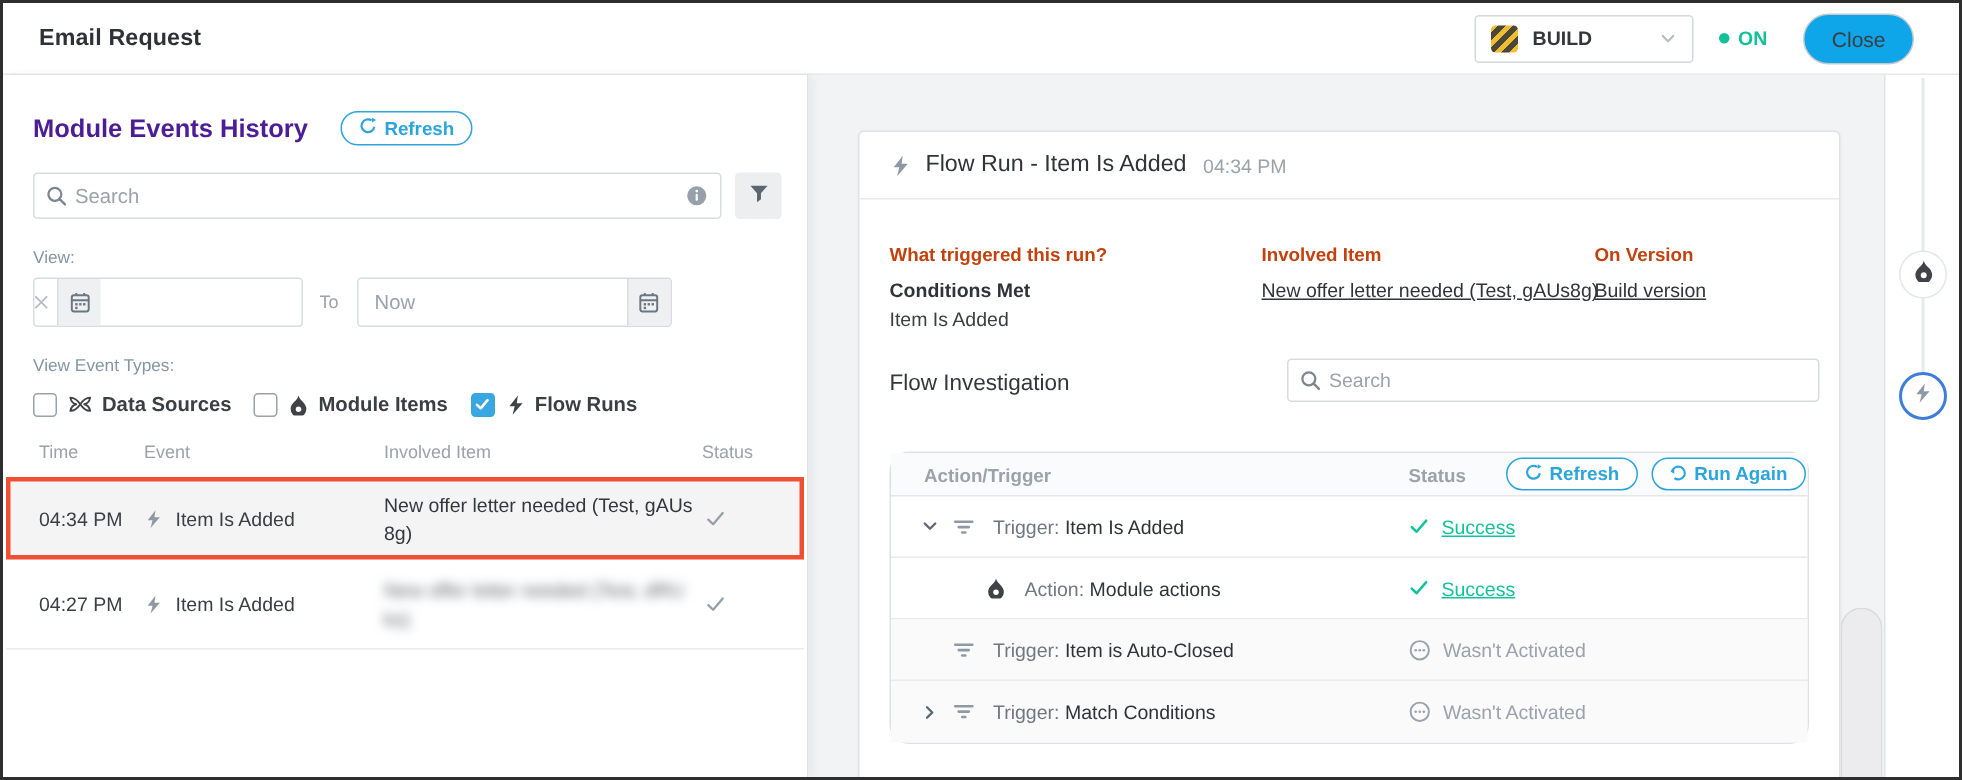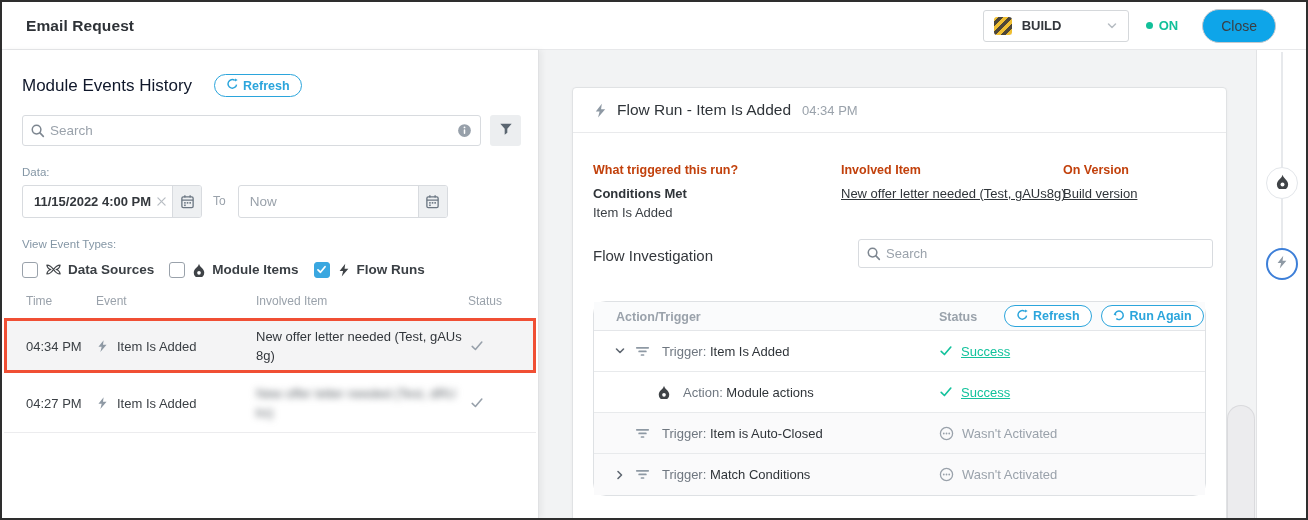--- a/index.html
+++ b/index.html
@@ -18,21 +18,21 @@
   .on-indicator { display:flex; align-items:center; margin-left:17px; }
   .on-dot { width:7px; height:7px; border-radius:50%; background:#12c09a; }
   .on-label { font-size:13px; font-weight:700; color:#12c09a; margin-left:6px; }
   .close-btn { margin-left:24px; height:34px; min-width:67px; padding:0 18px; border:1px solid #c5c9ce; border-radius:18px; background:#0ea5e9; font-size:14px; color:#3a3f44; font-weight:500; display:flex; align-items:center; justify-content:center; cursor:pointer; }
 
   .main { display:flex; height:468px; }
 
   
   .left-panel { position:relative; width:537px; background:#fff; border-right:1px solid #e0e1e3; box-shadow:3px 0 6px rgba(0,0,0,.05); z-index:2; }
   .lp-head { display:flex; align-items:center; padding:24px 20px 0 20px; }
-  .lp-title { font-size:17px; font-weight:400; color:#0f172a; }
+  .lp-title { font-size:17px; font-weight:700; color:#4c1d95; }
   .pill-btn { display:inline-flex; align-items:center; gap:5px; height:23px; padding:0 11px; border:1px solid #2ba5dc; border-radius:12px; background:#fff; color:#2ba5dc; font-size:12.5px; font-weight:600; cursor:pointer; }
   .lp-head .pill-btn { margin-left:22px; }
   .search-row { display:flex; align-items:center; padding:18px 17px 0 20px; }
   .search-box { position:relative; flex:1; height:31px; }
   .search-box input { width:100%; height:31px; border:1px solid #d8dbdf; border-radius:3px; padding:0 30px 0 27px; font-size:13.5px; color:#3a3f44; font-family:inherit; outline:none; }
   .search-box input::placeholder { color:#9aa2ab; }
   .search-glyph { position:absolute; left:8px; top:8px; color:#7d8690; display:flex; }
   .info-glyph { position:absolute; right:9px; top:8px; display:flex; cursor:pointer; }
   .filter-btn { width:31px; height:31px; margin-left:9px; border:none; border-radius:3px; background:#eceef0; color:#5b6671; display:flex; align-items:center; justify-content:center; cursor:pointer; }
   .field-label { padding:20px 0 0 20px; font-size:11.5px; color:#8496a5; }
@@ -179,24 +179,23 @@
         </div>
         <button class="filter-btn">
           <span>
             <svg width="14" height="14" viewBox="0 0 16 16">
                 <path d="M1.5 2 h13 l-5 5.8 v4.6 l-3 2.2 v-6.8 z" fill="currentColor"></path>
               </svg>
           </span>
         </button>
       </div>
 
-      <div class="field-label">Data:</div>
+      <div class="field-label">View:</div>
       <div class="date-row">
         <div class="date-field df-from">
-          <span class="df-text">11/15/2022 4:00 PM</span>
           <span class="df-clear">
             <svg width="9" height="9" viewBox="0 0 10 10">
                 <line x1="1" y1="1" x2="9" y2="9" stroke="currentColor" stroke-width="1.4" stroke-linecap="round"></line>
                 <line x1="9" y1="1" x2="1" y2="9" stroke="currentColor" stroke-width="1.4" stroke-linecap="round"></line>
               </svg>
           </span>
           <span class="df-cal">
             <svg width="15" height="15" viewBox="0 0 16 16">
                 <rect x="2" y="3" width="12" height="11.5" rx="1.5" fill="none" stroke="currentColor" stroke-width="1.4"></rect>
                 <line x1="2" y1="6.6" x2="14" y2="6.6" stroke="currentColor" stroke-width="1.3"></line>

